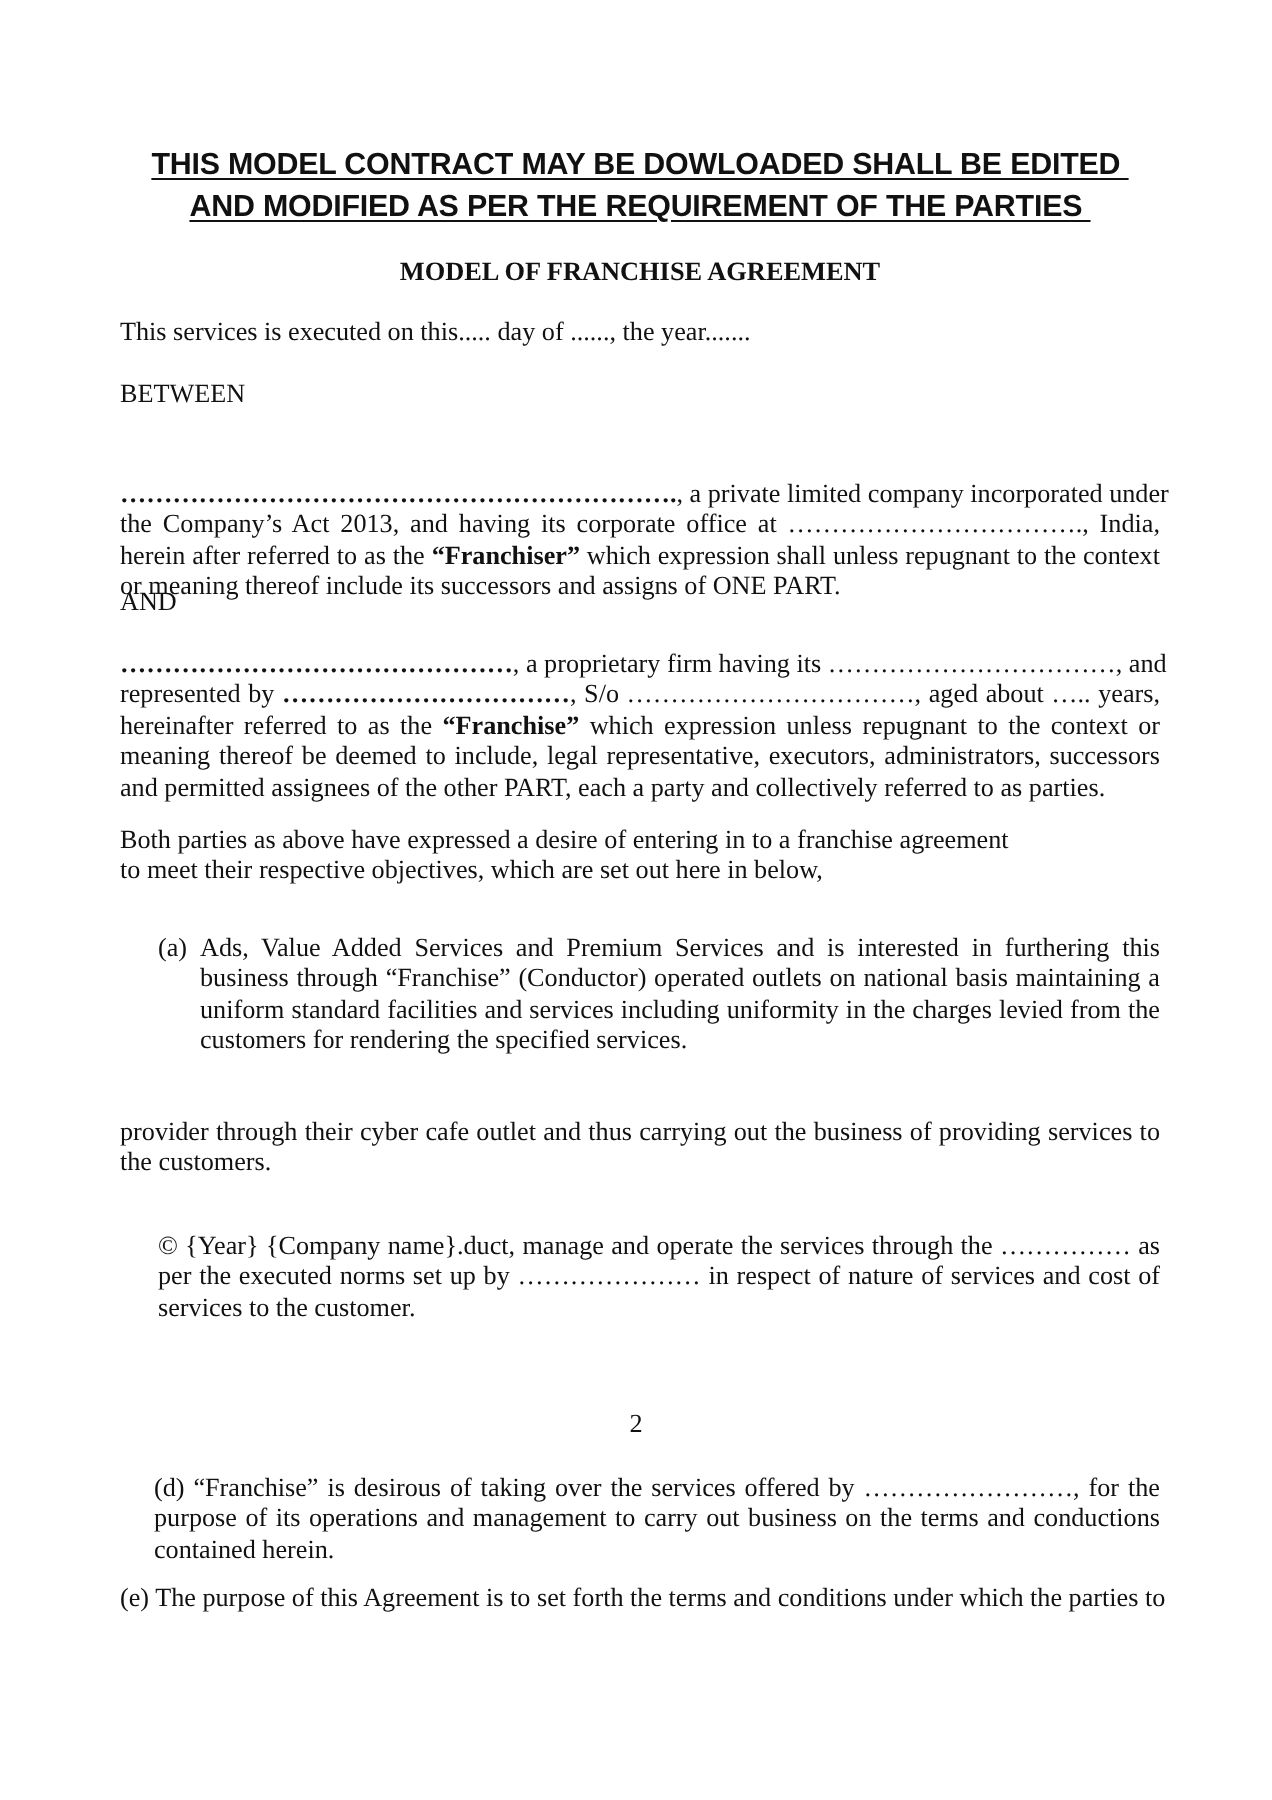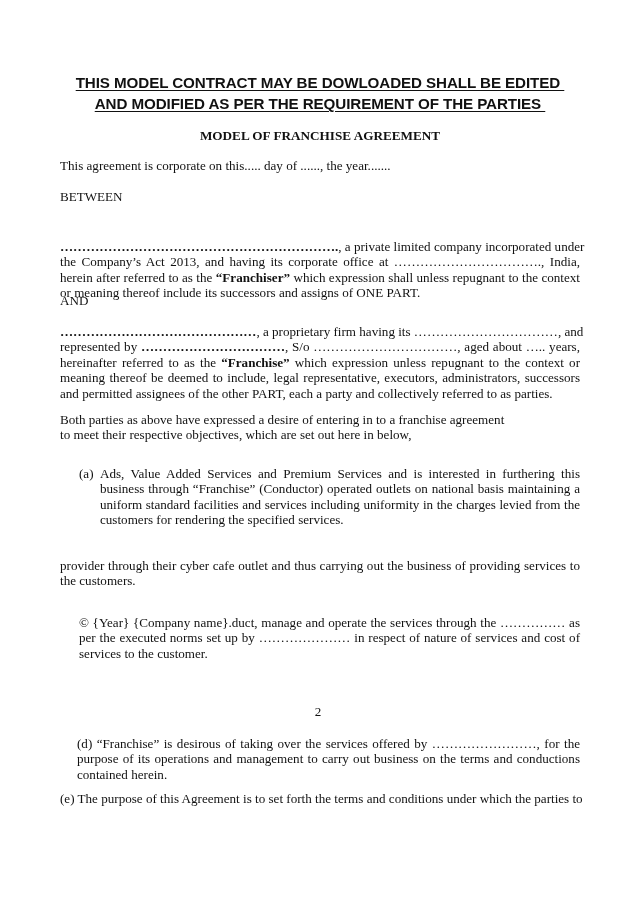--- a/index.html
+++ b/index.html
@@ -26,21 +26,21 @@
 </head>
 <body>
 
 <div class="page">
 
   <div class="h1" style="top:58px;margin-top:16px;">THIS MODEL CONTRACT MAY BE DOWLOADED SHALL BE EDITED </div>
   <div class="h1" style="top:95px;">AND MODIFIED AS PER THE REQUIREMENT OF THE PARTIES </div>
 
   <div class="h2" style="top:128px;text-align:center;">MODEL OF FRANCHISE AGREEMENT</div>
 
-  <div class="p" style="left:60px; top:158px; width:520px;">This agreement is corporate on this..... day of ......, the year.......</div>
+  <div class="p" style="left:60px; top:158px; width:520px;">This services is executed on this..... day of ......, the year.......</div>
 
   <div class="p" style="left:60px; top:189px; width:520px;">BETWEEN</div>
 
   <div class="p" style="left:60px; top:220px; width:520px;margin-top:19px;">
     <span class="line"><b>……………………………………………………….</b><span>, a private limited company incorporated under</span></span>
     <span class="line">the Company’s Act 2013, and having its corporate office at ……………………………., India,</span>
     <span class="line"><span>herein after referred to as the </span><b>“Franchiser”</b><span> which expression shall unless repugnant to the context</span></span>
     <span class="line end">or meaning thereof include its successors and assigns of ONE PART.</span>
   </div>
 

